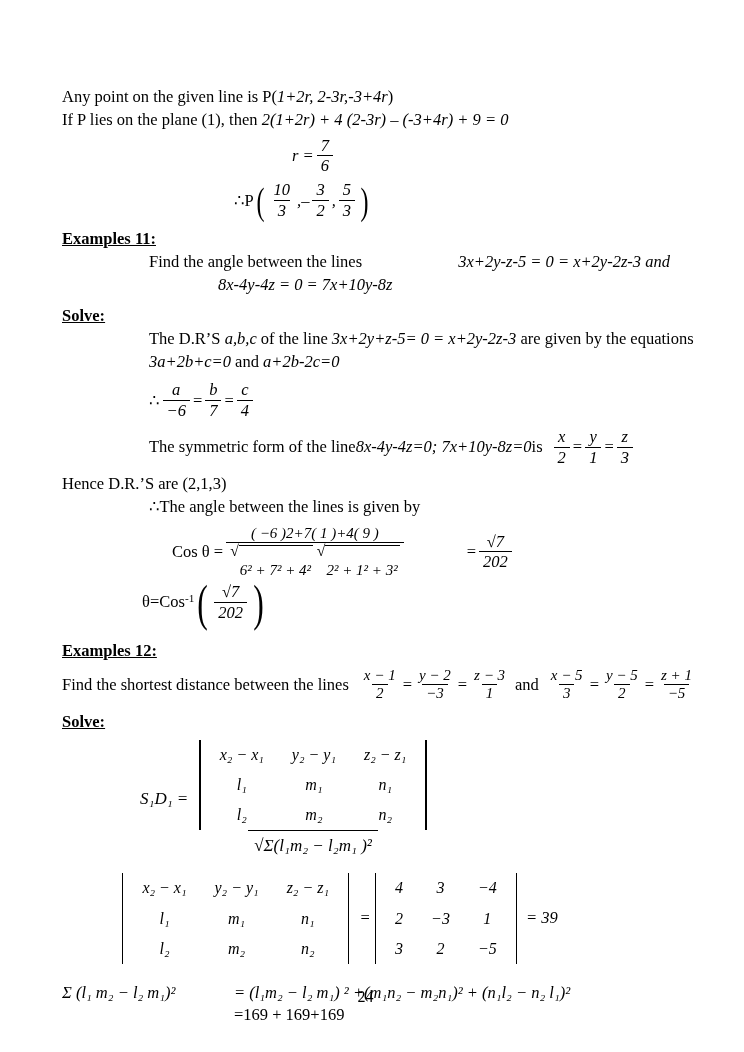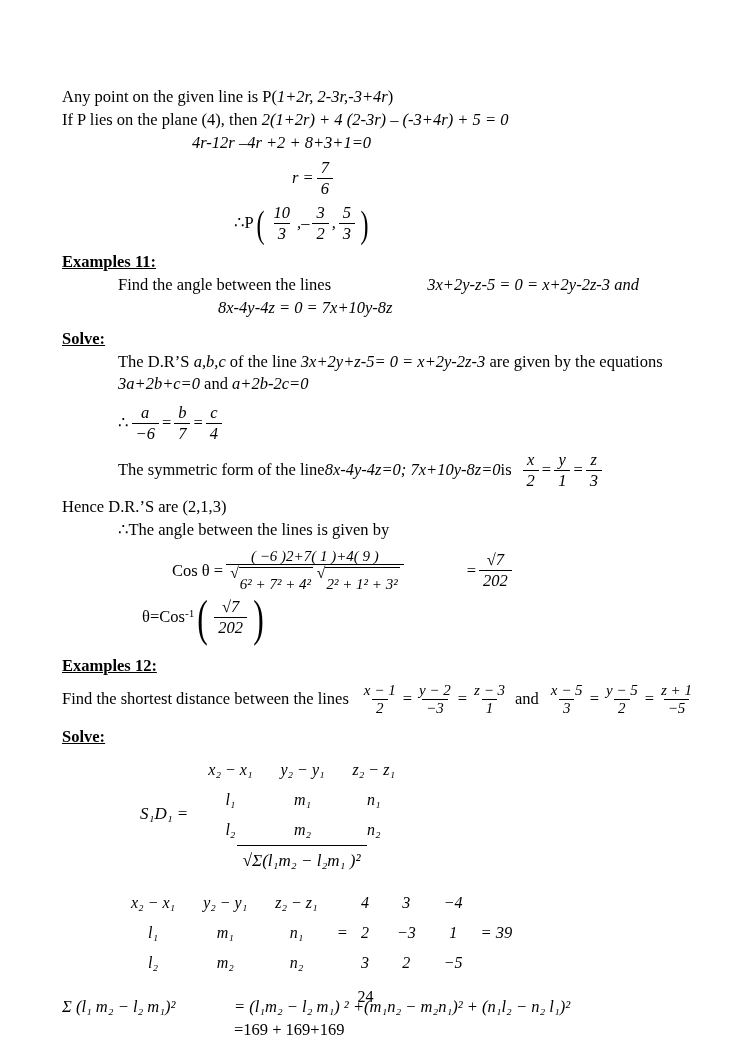--- a/index.html
+++ b/index.html
@@ -38,21 +38,21 @@
   }
   .it { font-style: italic; }
   .heading {
     font-weight: bold;
     text-decoration: underline;
     font-size: 16.5px;
     margin-top: 9px;
     margin-bottom: 2px;
     display: inline-block;
   }
-  .indent2 { margin-left: 56px; }
+  .indent2 { margin-left: 87px; }
   .indent3 { margin-left: 100px; }
 
   
   .mrow {
     display: inline-flex;
     align-items: center;
     vertical-align: middle;
   }
   .frac {
     display: inline-flex;
@@ -81,42 +81,41 @@
     font-style: italic;
   }
   .rad > .sign {
     font-style: normal;
     font-size: 1.05em;
     line-height: 1;
     padding-right: 0px;
   }
   .rad > .body {
     border-top: 1.2px solid #000;
-    padding: 8px 2px 0 1px;
+    padding: 16px 2px 0 1px;
     margin-top: 2px;
   }
 
   
   .paren {
     display: inline-block;
     font-size: 2.35em;
     font-weight: 300;
     line-height: 0.62;
     vertical-align: middle;
     font-family: "Liberation Serif", serif;
     transform: scaleX(0.62);
   }
   .paren.tall { font-size: 3.1em; }
 
   
   .det {
     display: inline-flex;
     align-items: center;
     vertical-align: middle;
-    flex-direction: column;
   }
   .bar {
     width: 1.4px;
     background: #000;
     align-self: stretch;
     margin: 0 5px;
   }
   table.mat {
     border-collapse: collapse;
     font-style: italic;
@@ -157,26 +156,23 @@
 <body>
 
 <div class="page">
   <div class="content">
 
     <div class="line">
       <span>Any point on the given line is P(</span><span class="it">1+2r, 2-3r,-3+4r</span><span>)</span>
     </div>
 
     <div class="line">
-      <span>If P lies on the plane (4),   then  </span><span class="it">2(1+2r) + 4 (2-3r) – (-3+4r) + 5 = 0</span>
-    </div>
-
-    <div class="line indent3" style="margin-left:130px">
-      <span class="it">4r-12r –4r +2 + 8+3+1=0</span>
-    </div>
+      <span>If P lies on the plane (1),   then  </span><span class="it">2(1+2r) + 4 (2-3r) – (-3+4r) + 9 = 0</span>
+    </div>
+
 
     <div class="line" style="margin-left:230px; margin-top:5px;">
       <span class="mrow">
         <span class="it">r =</span>
         <span class="frac">
           <span class="num">7</span>
           <span class="den">6</span>
         </span>
       </span>
     </div>

